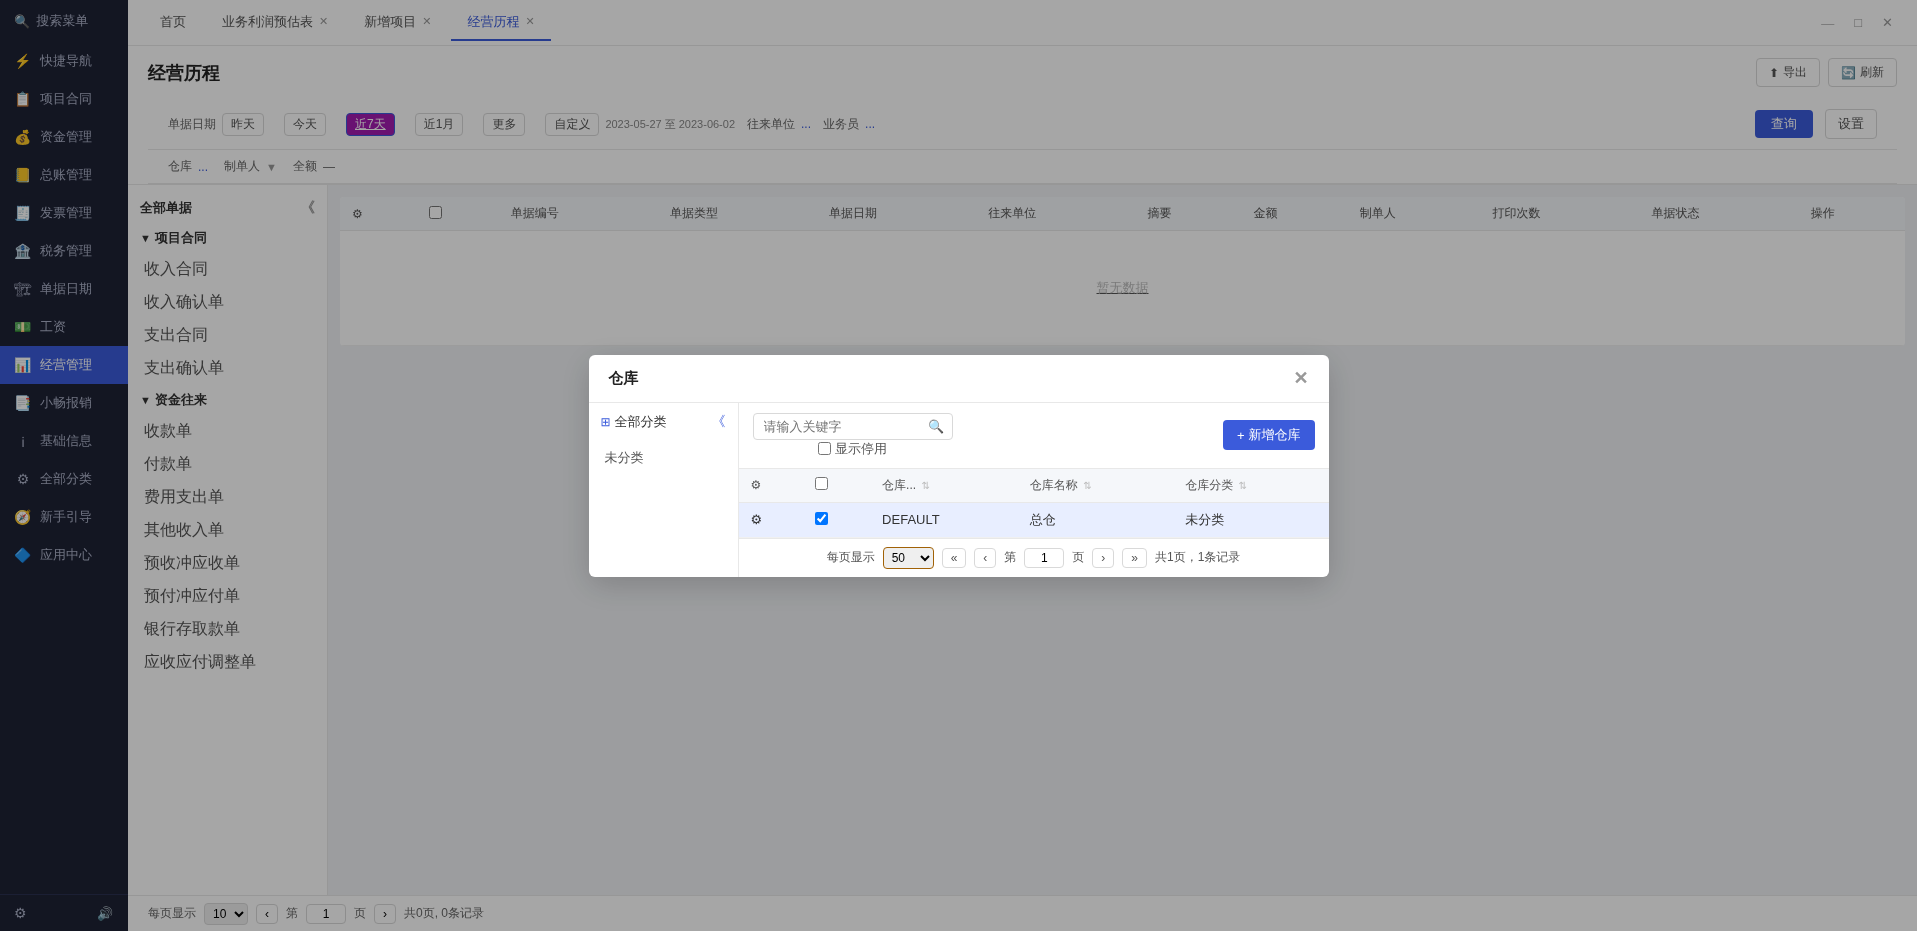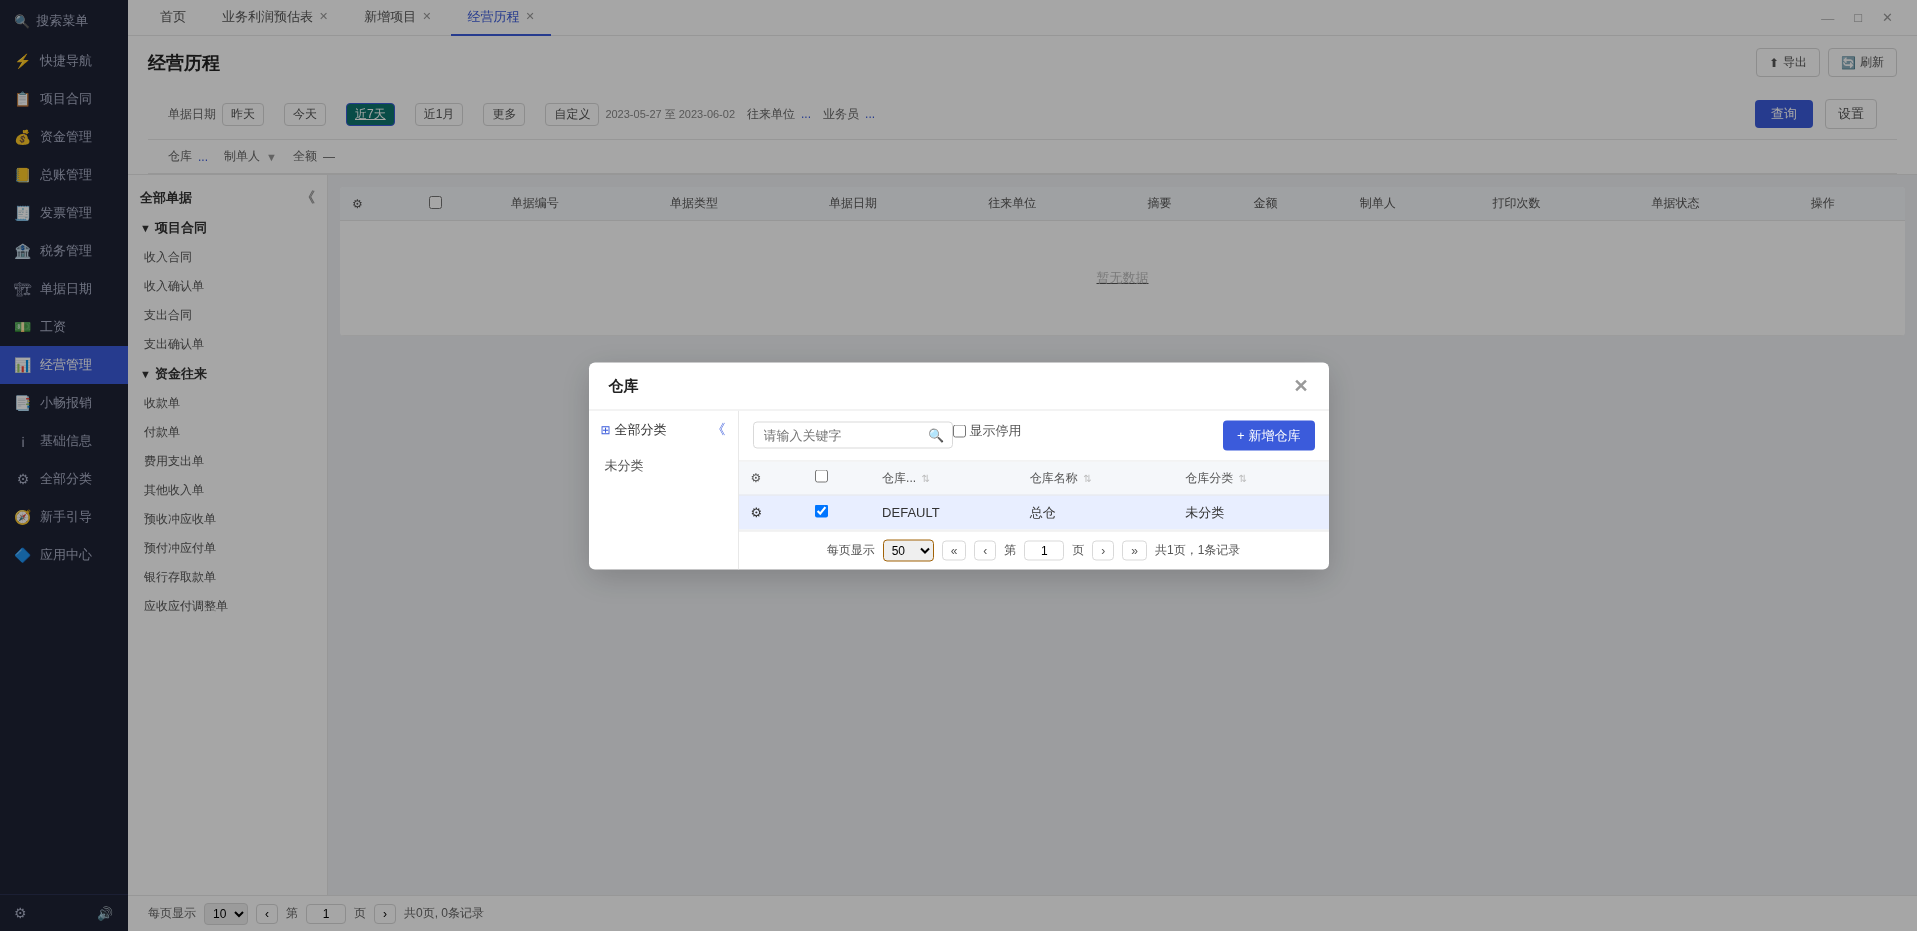--- a/index.html
+++ b/index.html
@@ -28,21 +28,21 @@
 
     
     .main {
       margin-left: 128px; display: flex; flex-direction: column; height: 931px;
     }
 
     
     .tab-bar {
       background: #fff; border-bottom: 1px solid #e8e8e8;
       display: flex; align-items: center; padding: 0 16px;
-      height: 36px; gap: 4px; font-family: Liberation Serif, serif;
+      height: 46px; gap: 4px; font-family: Liberation Serif, serif;
     }
     .tab {
       padding: 8px 16px; cursor: pointer; font-size: 13px; color: #555;
       border-bottom: 2px solid transparent; white-space: nowrap;
       display: flex; align-items: center; gap: 6px;
     }
     .tab.active { color: #3b5bdb; border-bottom: 2px solid #3b5bdb; }
     .tab-close { color: #999; font-size: 11px; cursor: pointer; }
 
     
@@ -63,21 +63,21 @@
       background: #fff; padding: 10px 20px; border-bottom: 1px solid #e8e8e8;
       display: flex; flex-wrap: wrap; gap: 12px; align-items: center;
     }
     .filter-group { display: flex; align-items: center; gap: 6px; }
     .filter-label { color: #666; font-size: 12px; white-space: nowrap; }
     .date-btns { display: flex; gap: 20px; }
     .date-btn {
       padding: 2px 8px; font-size: 12px; border: 1px solid #d9d9d9;
       border-radius: 4px; cursor: pointer; background: #fff; color: #555;
     }
-    .date-btn.active { background: #0f766e; color: #fff; border-color: #3b5bdb; text-decoration: underline; }
+    .date-btn.active { background: #a21caf; color: #fff; border-color: #3b5bdb; text-decoration: underline; }
     .date-range { font-size: 11px; color: #888; }
     .filter-ellipsis { color: #3b5bdb; cursor: pointer; font-size: 12px; }
 
     
     .filter-bar2 {
       background: #fff; padding: 8px 20px; border-bottom: 1px solid #e8e8e8;
       display: flex; align-items: center; gap: 16px;
     }
     .filter-field {
       display: flex; align-items: center; gap: 6px; font-size: 12px; color: #666;
@@ -98,21 +98,21 @@
     .left-panel {
       width: 200px; background: #fff; border-right: 1px solid #e8e8e8;
       overflow-y: auto; padding: 8px 0;
     }
     .left-panel-header {
       display: flex; align-items: center; justify-content: space-between;
       padding: 6px 12px; font-size: 13px; font-weight: 600; color: #333;
     }
     .left-panel-toggle { cursor: pointer; color: #999; font-size: 14px; }
     .left-panel-item {
-      padding: 6px 16px; font-size: 12px; color: #555; cursor: pointer;
+      padding: 6px 16px; font-size: 16px; color: #555; cursor: pointer;
     }
     .left-panel-group { font-weight: 600; color: #333; padding: 6px 12px; font-size: 13px; display: flex; align-items: center; gap: 4px; cursor: pointer; }
     .left-panel-group .arrow { font-size: 11px; }
 
     
     .table-area {
       flex: 1; overflow: auto; padding: 12px;
     }
     .table-container { background: #fff; border-radius: 4px; overflow: hidden; }
     .data-table { width: 100%; border-collapse: collapse; font-size: 12px; }
@@ -174,21 +174,21 @@
     }
     .modal-left-scroll { flex: 1; overflow-y: auto; }
 
     
     .modal-right { flex: 1; display: flex; flex-direction: column; overflow: hidden; }
     .modal-toolbar {
       display: flex; align-items: center; justify-content: space-between;
       padding: 10px 14px; border-bottom: 1px solid #e8e8e8;
     }
     .modal-search-wrap {
-      display: flex; align-items: flex-start; 
+      display: flex; align-items: center;  flex-direction: column;
     }
     .modal-search {
       border: 1px solid #d9d9d9; border-radius: 4px; padding: 5px 30px 5px 10px;
       font-size: 13px; width: 200px; outline: none;
     }
     .search-icon-wrap {
       position: relative; display: inline-flex; align-items: center;
     }
     .search-icon-btn {
       position: absolute; right: 8px; top: 50%; transform: translateY(-50%);

